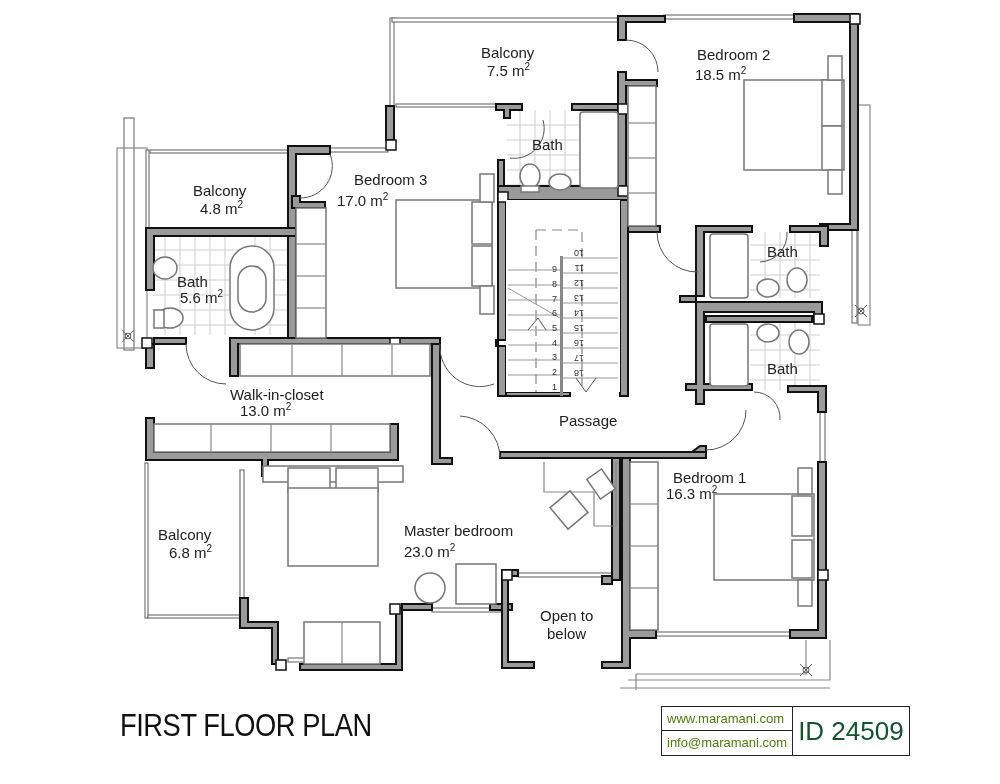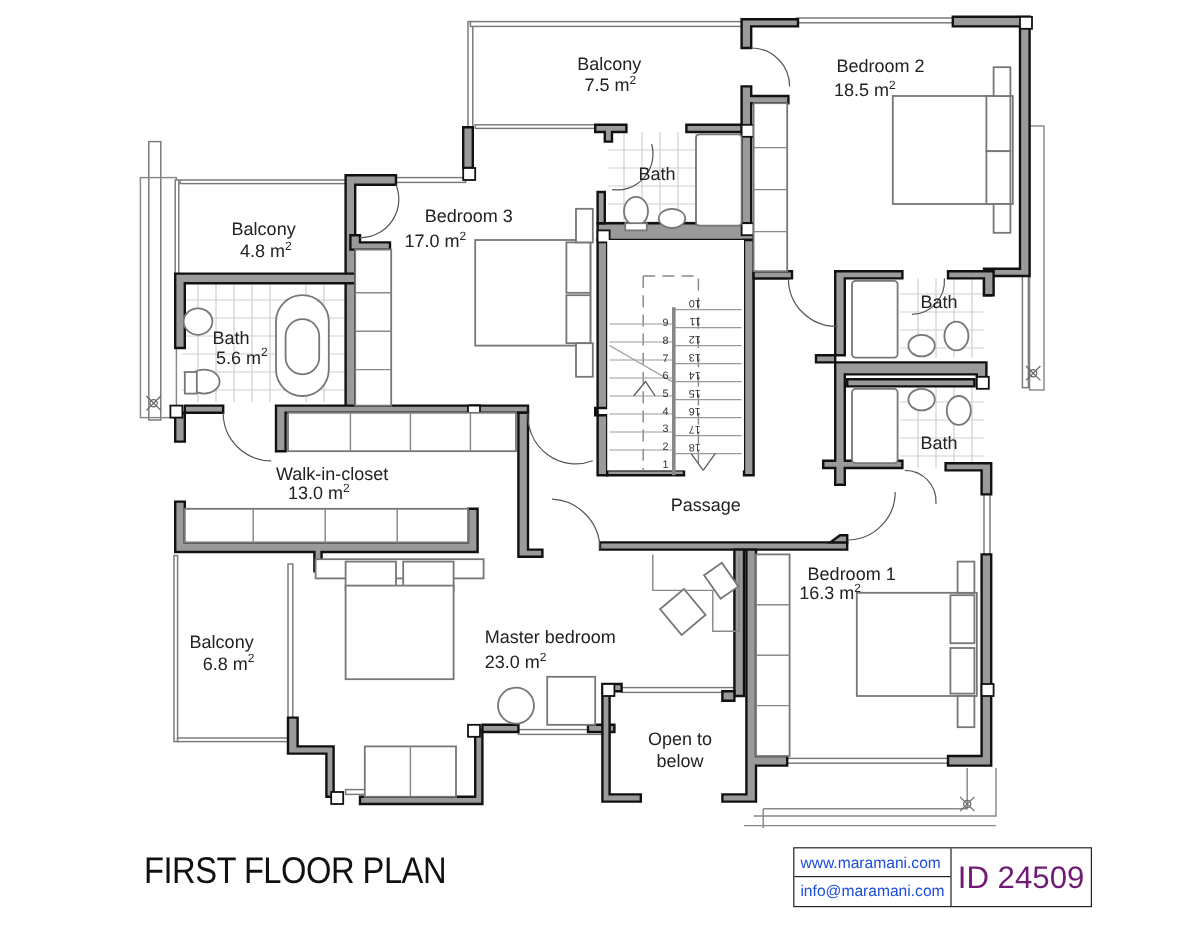--- a/index.html
+++ b/index.html
@@ -11,23 +11,23 @@
   .furn { fill:#fff; stroke:#777; stroke-width:1.5; }
   .tile { stroke:#cfcfcf; stroke-width:1; }
   .door { fill:none; stroke:#555; stroke-width:1; }
   .post { fill:#fff; stroke:#111; stroke-width:1.5; }
   .lbl { font-family:"Liberation Sans", sans-serif; font-size:15px; fill:#222; }
   .sup { font-size:10px; }
   .stairnum { font-family:"Liberation Sans", sans-serif; font-size:9px; fill:#333; }
   .title { position:absolute; left:120px; top:708px; font-family:"Liberation Sans", sans-serif; font-size:31px; letter-spacing:-0.5px; color:#111; transform:scaleX(0.88); transform-origin:left top; }
   .idbox { position:absolute; left:661px; top:706px; height:48px; border:1px solid #222; display:flex; background:#fff; }
   .idbox .links { display:flex; flex-direction:column; border-right:1px solid #222; }
-  .idbox .links div { font-family:"Liberation Sans", sans-serif; font-size:13px; padding:3px 5px; height:17px; line-height:17px; color:#1d4ed8; }
+  .idbox .links div { font-family:"Liberation Sans", sans-serif; font-size:13px; padding:3px 5px; height:17px; line-height:17px; color:#4d7c0f; }
   .idbox .links div + div { border-top:1px solid #222;text-align:center; }
-  .idbox .id { font-family:"Liberation Sans", sans-serif; font-size:26px; padding:0 5px; line-height:48px; color:#701a75; }
+  .idbox .id { font-family:"Liberation Sans", sans-serif; font-size:26px; padding:0 5px; line-height:48px; color:#14532d; }
 </style>
 </head>
 <body>
 
 <svg id="plan" viewBox="0 0 1000 784" xmlns="http://www.w3.org/2000/svg">
 
   <g>
     <rect x="507" y="110" width="92" height="85" fill="#fff"></rect>
     <line class="tile" x1="507" y1="125" x2="599" y2="125"></line>
       <line class="tile" x1="507" y1="140" x2="599" y2="140"></line>

